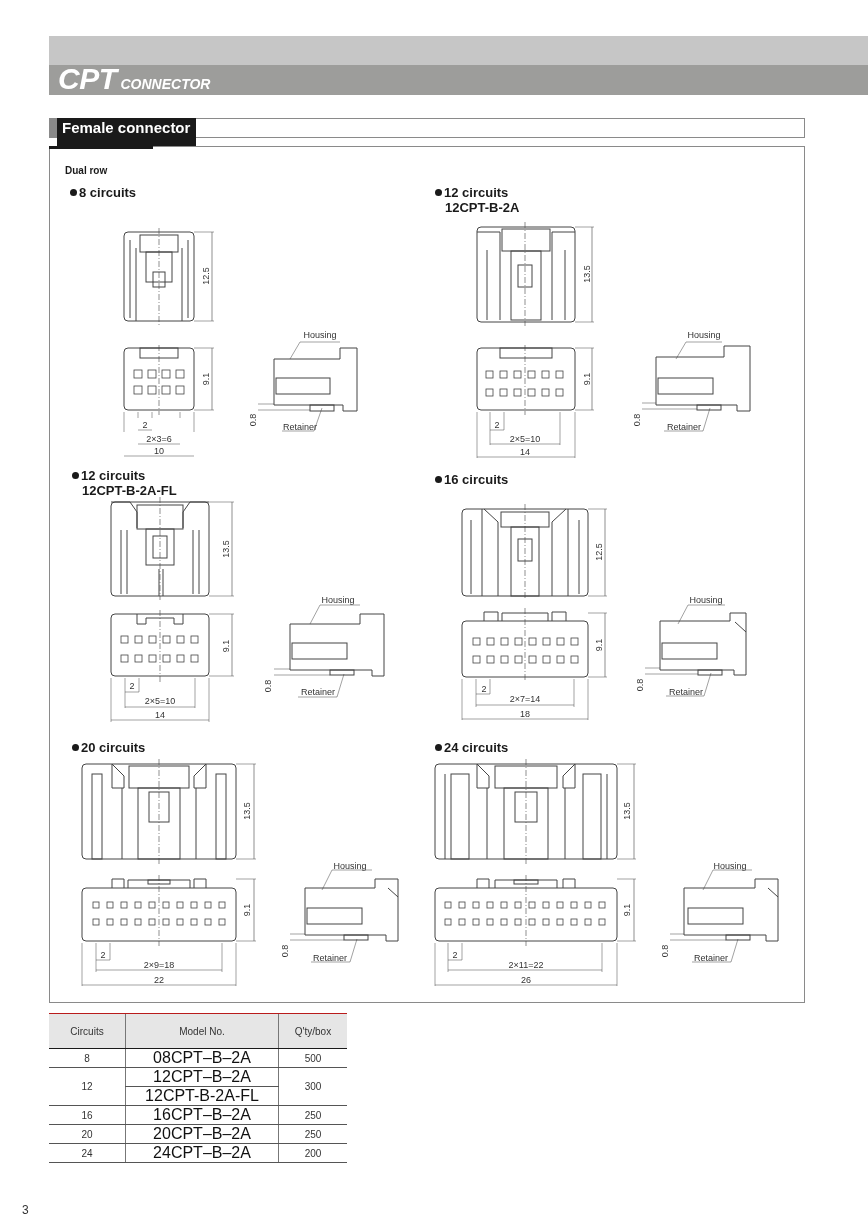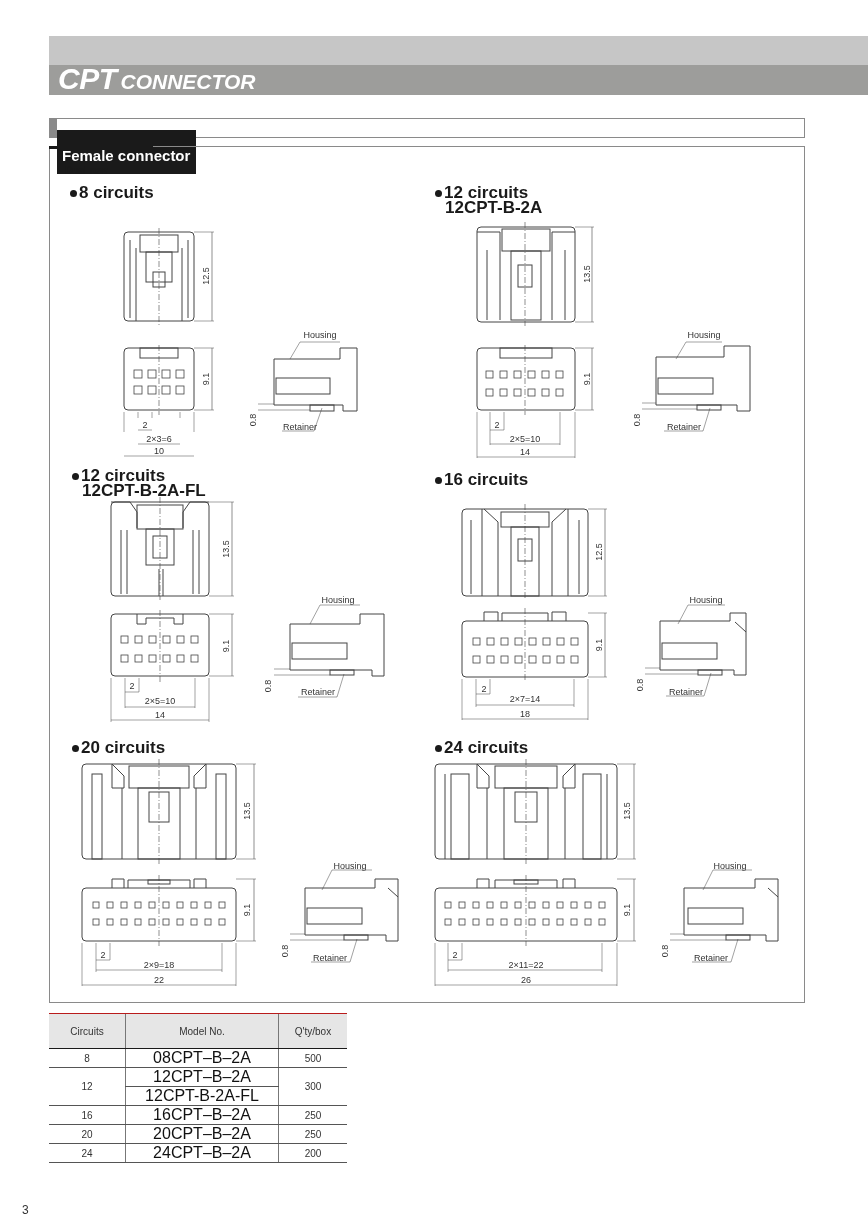--- a/index.html
+++ b/index.html
@@ -1,28 +1,28 @@
 <!DOCTYPE html>
 <html><head>
 <meta charset="utf-8">
 <style>
   html,body{margin:0;padding:0;background:#fff;}
   body{width:868px;height:1228px;position:relative;font-family:"Liberation Sans",sans-serif;color:#1a1a1a;overflow:hidden;}
   .band-top{position:absolute;left:49px;top:36px;width:819px;height:29px;background:#c6c6c6;}
   .band-title{position:absolute;left:49px;top:65px;width:819px;height:30px;background:#9d9d9b;}
   .title{position:absolute;left:58px;top:62px;color:#fff;font-style:italic;font-weight:bold;white-space:nowrap;}
   .title .big{font-size:30px;letter-spacing:-0.5px;}
-  .title .small{font-size:21px;margin-left:4px;}
+  .title .small{font-size:14px;margin-left:4px;}
   .sec-bar{position:absolute;left:49px;top:118px;width:756px;height:20px;border:1px solid #8a8a8a;border-left:none;box-sizing:border-box;}
   .sec-grey{position:absolute;left:49px;top:118px;width:8px;height:20px;background:#8a8a8a;}
-  .sec-label{position:absolute;left:57px;top:130px;height:28px;padding:16px 6px 0 5px;background:#1a1a1a;color:#fff;font-weight:bold;font-size:15px;line-height:20px;}
+  .sec-label{position:absolute;left:57px;top:118px;height:28px;padding:0 6px 0 5px;background:#1a1a1a;color:#fff;font-weight:bold;font-size:15px;line-height:20px;}
   .panel{position:absolute;left:49px;top:146px;width:756px;height:857px;border:1px solid #8a8a8a;box-sizing:border-box;}
   .panel-tab{position:absolute;left:49px;top:146px;width:104px;height:3px;background:#1a1a1a;}
   .dual{position:absolute;left:65px;top:165px;font-weight:bold;font-size:10px;}
-  .block-label{position:absolute;font-weight:bold;font-size:17px;line-height:15px;white-space:nowrap;}
+  .block-label{position:absolute;font-weight:bold;font-size:13px;line-height:15px;white-space:nowrap;}
   .block-label .bullet{display:inline-block;width:7px;height:7px;border-radius:50%;background:#1a1a1a;margin-right:2px;vertical-align:1px;}
   .block-label .sub{display:block;padding-left:10px;}
   svg.dwg{position:absolute;overflow:visible;}
   svg.dwg text{font-family:"Liberation Sans",sans-serif;fill:#333;}
   table.spec{position:absolute;left:49px;top:1013px;width:298px;border-collapse:collapse;font-size:10px;}
   table.spec th{background:#e6e6e6;font-weight:normal;height:32px;border-top:1px solid #b91c1c;border-bottom:1.5px solid #1a1a1a;color:#333;}
   table.spec td{text-align:center;height:15px;border-bottom:1px solid #555;color:#333;padding:0;}
   table.spec td.model{font-weight:normal;font-size:16px;color:#111;}
   table.spec .vl{border-left:1px solid #777;}
   table.mat{position:absolute;left:49px;top:1155px;width:298px;border-collapse:collapse;font-size:10px;color:#333;}

